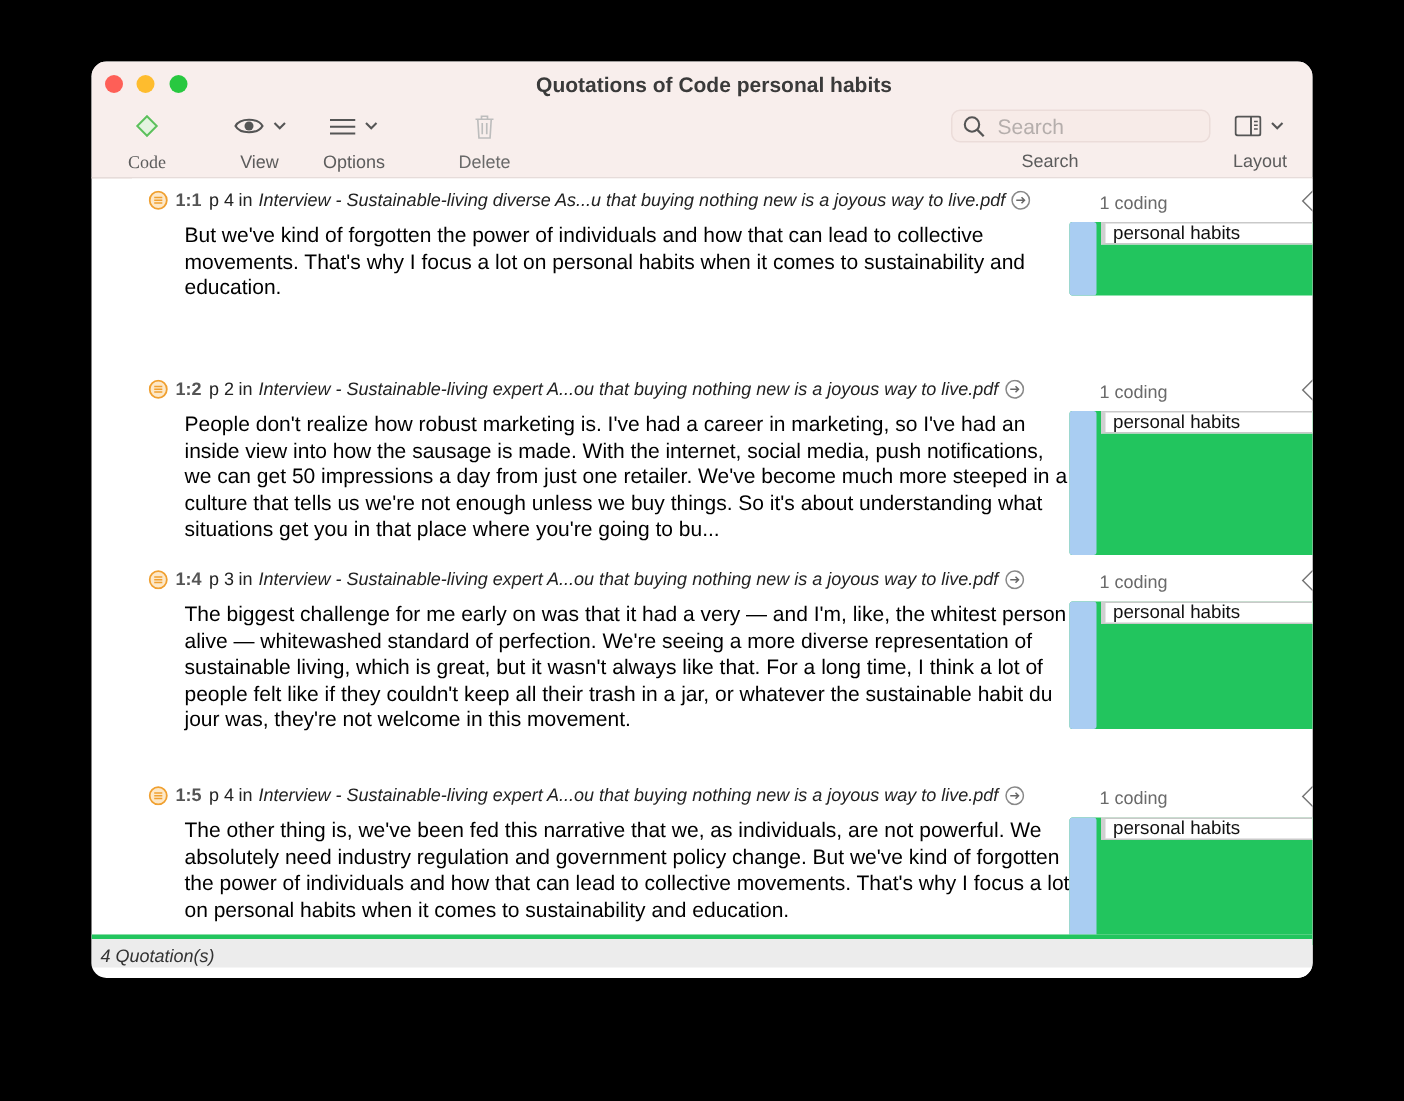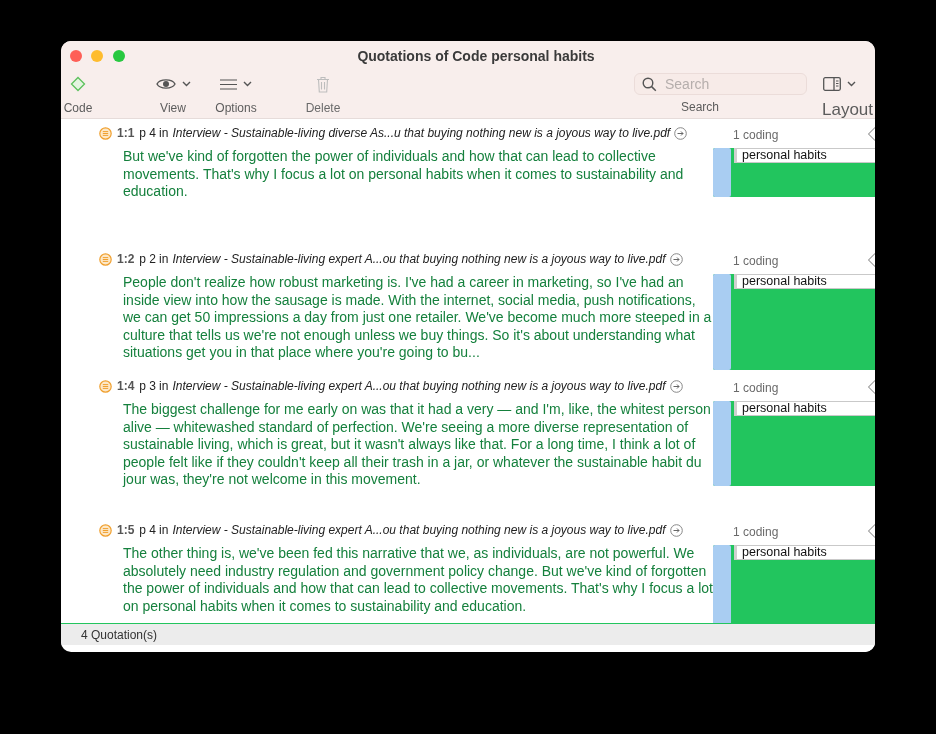--- a/index.html
+++ b/index.html
@@ -19,69 +19,70 @@
   .tl-close { left: 9px; background: #fe5f57; }
   .tl-min { left: 30px; background: #febc2e; }
   .tl-max { left: 52px; background: #28c840; }
   .win-title {
     position: absolute; left: 16px; right: 0; top: 7px; text-align: center;
     font-size: 14px; font-weight: bold; color: #3a3a3a;
   }
   .tool { position: absolute; top: 32px; text-align: center; }
   .tool .icon-wrap { height: 22px; display: flex; align-items: center; justify-content: center; gap: 6px; }
   .tool .tool-label { font-size: 12px; color: #5c5c5c; margin-top: 6px; }
-  .tool-code { left: 0; width: 34px; }
+  .tool-code { left: 20px; width: 34px; font-family: Liberation Serif, serif; }
   .tool-view { left: 92px; width: 40px; }
   .tool-options { left: 150px; width: 50px; }
   .tool-delete { left: 242px; width: 40px; }
   .tool-delete .tool-label { color: #6a6a6a; }
   .search-box {
     position: absolute; left: 573px; top: 32px; width: 173px; height: 22px;
     border: 1px solid #ebdcd9; border-radius: 6px; background: #f7ebe8;
     display: flex; align-items: center; box-sizing: border-box;
   }
   .search-box input {
     border: none; background: transparent; outline: none; font-size: 14px; color: #333;
     width: 130px; margin-left: 6px; font-family: "Liberation Sans", sans-serif;
   }
   .search-box input::placeholder { color: #b5aeac; }
   .search-label { position: absolute; left: 620px; top: 59px; font-size: 12px; color: #5c5c5c; }
   .tool-layout { position: absolute; left: 762px; top: 32px; width: 40px; }
-  .layout-label { position: absolute; left: 761px; top: 59px; font-size: 17px; color: #5c5c5c; }
+  .layout-label { position: absolute; left: 761px; top: 59px; font-size: 12px; color: #5c5c5c; }
 
   .content { position: absolute; left: 0; top: 78px; width: 814px; height: 596px; background: #fff; margin-left: 27px; }
   .quote { position: absolute; left: 0; width: 814px; }
   .q-header {
     position: absolute; left: 11px; top: 7px; font-size: 12px; color: #222; white-space: nowrap;
     display: flex; align-items: center;
   }
   .q-icon { width: 13px; height: 13px; margin-right: 5px; }
   .q-id { font-weight: bold; color: #555; margin-right: 5px; }
   .q-page { margin-right: 3px; }
   .q-doc { font-style: italic; margin-left: 4px; }
   .q-arrow { margin-left: 4px; width: 13px; height: 13px; }
   .q-text {
     position: absolute; left: 35px; top: 29px; width: 590px; font-size: 14px; line-height: 17.5px;
-    color: #15803d;
+    color: #000000;
   }
   .coding-count { position: absolute; left: 645px; top: 9px; font-size: 12px; color: #6a6a6a; }
   .coding-diamond { position: absolute; left: 779px; top: 7px; width: 16px; height: 16px; }
   .coding-area {
     position: absolute; left: 625px; top: 29px; width: 170px; background: #22c55e; border-radius: 2px;
   }
   .coding-bar { position: absolute; left: 0; top: 0; bottom: 0; width: 18px; background: #a9cdf2; border-radius: 2px; }
   .code-tag {
     position: absolute; left: 21px; top: 0; width: 147px; height: 15px; background: #fff;
     border: 1px solid #c9c9c9; box-sizing: border-box; font-size: 12.5px; line-height: 13px;
     padding-left: 5px; color: #111; border-left: 3px solid #d0d0d0;
   }
   .statusbar {
     position: absolute; left: 0; top: 582px; width: 814px; height: 22px; background: #ececec;
-    border-top: 1px solid #22c55e; font-size: 12px; color: #333; line-height: 22px; padding-left: 20px;
+    border-top: 3px solid #22c55e; font-size: 12px; color: #333; line-height: 22px; padding-left: 6px;
     box-sizing: border-box;
+    font-style: italic;
   }
 </style>
 </head>
 <body>
 
 <div class="window">
   <div class="titlebar">
     <div class="traffic tl-close"></div>
     <div class="traffic tl-min"></div>
     <div class="traffic tl-max"></div>

